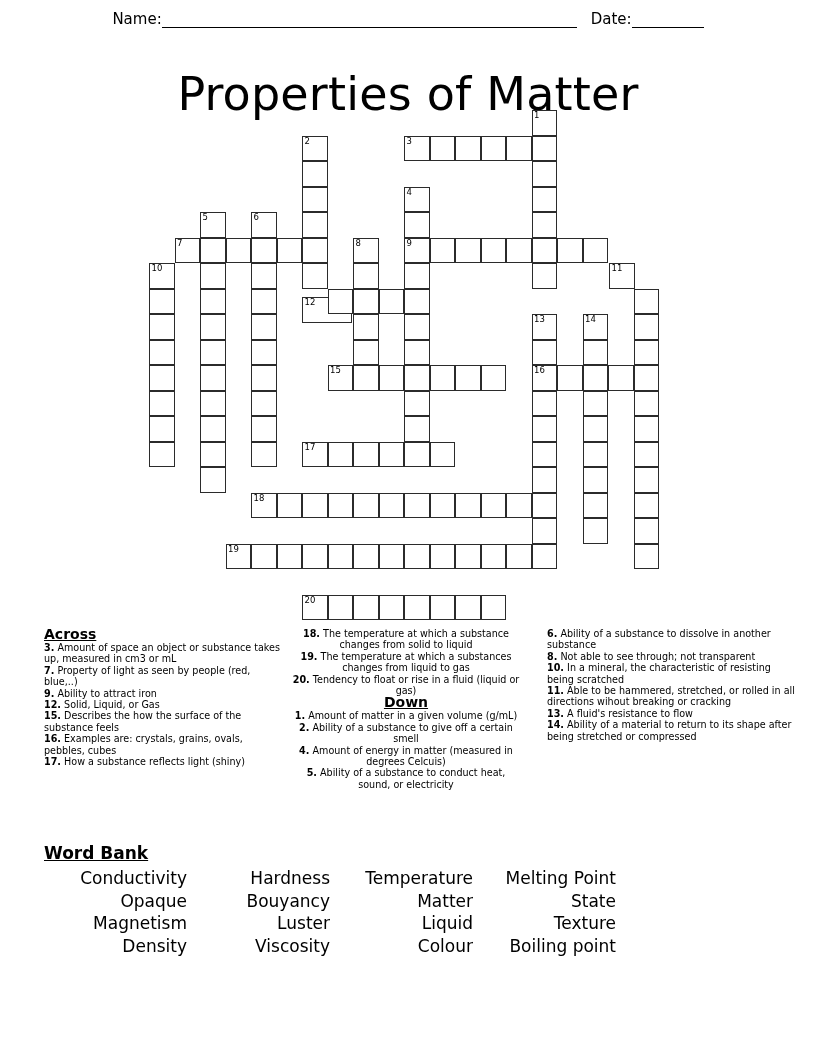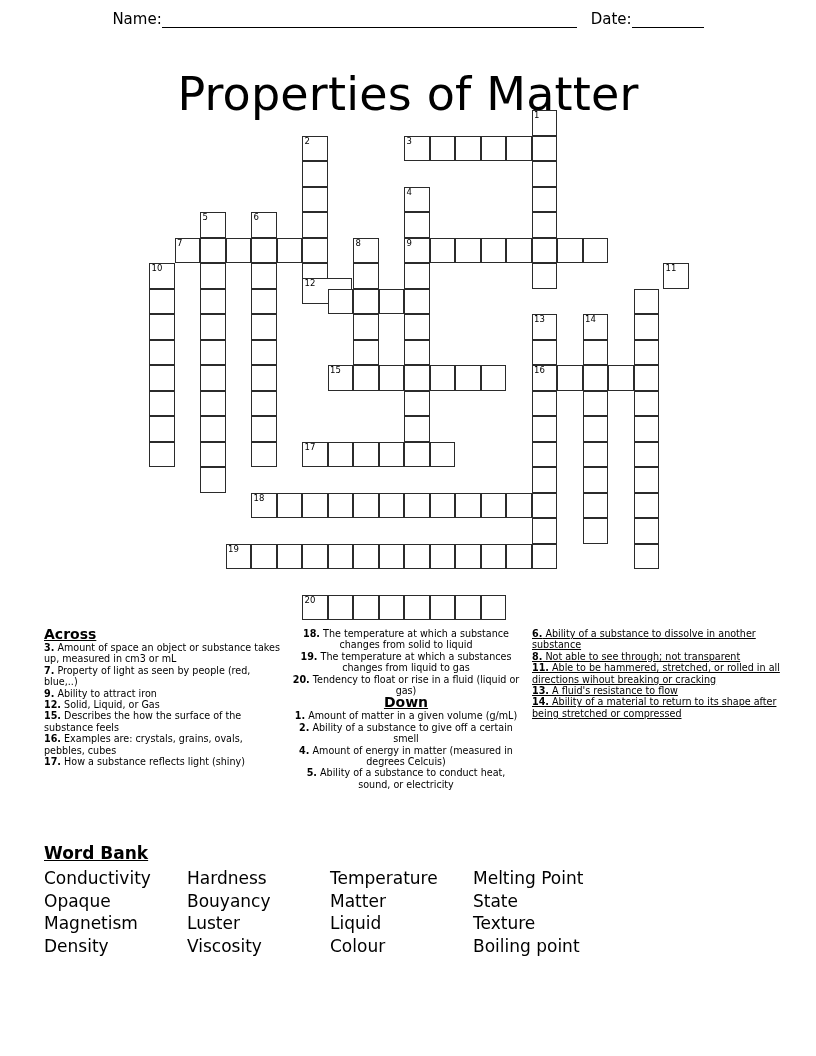--- a/index.html
+++ b/index.html
@@ -43,35 +43,35 @@
     color:#000;
   }
 
   
   .clues{
     position:absolute;left:44px;top:628px;width:736px;height:200px;
   }
   .clue-col{position:absolute;top:0;font-size:9.6px;line-height:11.4px;}
   .clue-col.c1{left:0px;width:240px;}
   .clue-col.c2{left:248px;width:228px;text-align:center;}
-  .clue-col.c3{left:488px;width:252px;text-decoration:underline;}
+  .clue-col.c3{left:503px;width:252px;}
   .clue-head{
     font-weight:bold;text-decoration:underline;font-size:14px;
     line-height:13px;margin:0 0 1px 0;
   }
   .clue{margin:0;}
   .clue b{font-weight:bold;}
 
   
   .wb{position:absolute;left:44px;top:843px;width:740px;}
   .wb-head{
     font-size:17px;font-weight:bold;text-decoration:underline;
     margin:0 0 4px 0;
   }
-  .wb-grid{display:flex;}
+  .wb-grid{display:flex;text-align:right;}
   .wb-col{width:143px;}
   .wb-word{font-size:17px;line-height:22.5px;white-space:nowrap;}
 </style>
 </head>
 <body>
 
 <div class="page">
 
 <div class="nameline">
   <span class="nl-label">Name:</span>
@@ -137,27 +137,27 @@
       <div class="cell" style="left: 582.5px; top: 237.5px;"></div>
       <div class="cell" style="left: 149px; top: 263px;">
         <span class="num">10</span>
       </div>
       <div class="cell" style="left: 200px; top: 263px;"></div>
       <div class="cell" style="left: 251px; top: 263px;"></div>
       <div class="cell" style="left: 302px; top: 263px;"></div>
       <div class="cell" style="left: 353px; top: 263px;"></div>
       <div class="cell" style="left: 404px; top: 263px;"></div>
       <div class="cell" style="left: 531.5px; top: 263px;"></div>
-      <div class="cell" style="left: 663px; top: 263px;">
+      <div class="cell" style="left: 609px; top: 263px;">
         <span class="num">11</span>
       </div>
       <div class="cell" style="left: 149px; top: 288.5px;"></div>
       <div class="cell" style="left: 200px; top: 288.5px;"></div>
       <div class="cell" style="left: 251px; top: 288.5px;"></div>
-      <div class="cell" style="left: 302px; top: 278px; padding-left: 48px;">
+      <div class="cell" style="left: 302px; top: 297px; padding-left: 48px;">
         <span class="num">12</span>
       </div>
       <div class="cell" style="left: 327.5px; top: 288.5px;"></div>
       <div class="cell" style="left: 353px; top: 288.5px;"></div>
       <div class="cell" style="left: 378.5px; top: 288.5px;"></div>
       <div class="cell" style="left: 404px; top: 288.5px;"></div>
       <div class="cell" style="left: 633.5px; top: 288.5px;"></div>
       <div class="cell" style="left: 149px; top: 314px;"></div>
       <div class="cell" style="left: 200px; top: 314px;"></div>
       <div class="cell" style="left: 251px; top: 314px;"></div>
@@ -293,20 +293,21 @@
         <p class="clue"><b>20.</b> Tendency to float or rise in a fluid (liquid or gas)</p>
         <div class="clue-head">Down</div>
         <p class="clue"><b>1.</b> Amount of matter in a given volume (g/mL)</p>
         <p class="clue"><b>2.</b> Ability of a substance to give off a certain smell</p>
         <p class="clue"><b>4.</b> Amount of energy in matter (measured in degrees Celcuis)</p>
         <p class="clue"><b>5.</b> Ability of a substance to conduct heat, sound, or electricity</p>
       </div>
   <div class="clue-col c3">
         <p class="clue"><b>6.</b> Ability of a substance to dissolve in another substance</p>
         <p class="clue"><b>8.</b> Not able to see through; not transparent</p>
+        <p class="clue"><b>10.</b> In a mineral, the characteristic of resisting being scratched</p>
         <p class="clue"><b>11.</b> Able to be hammered, stretched, or rolled in all directions wihout breaking or cracking</p>
         <p class="clue"><b>13.</b> A fluid's resistance to flow</p>
         <p class="clue"><b>14.</b> Ability of a material to return to its shape after being stretched or compressed</p>
       </div>
 </div>
 
 <div class="wb">
   <div class="wb-head">Word Bank</div>
   <div class="wb-grid" id="wb-grid">
         <div class="wb-col">

